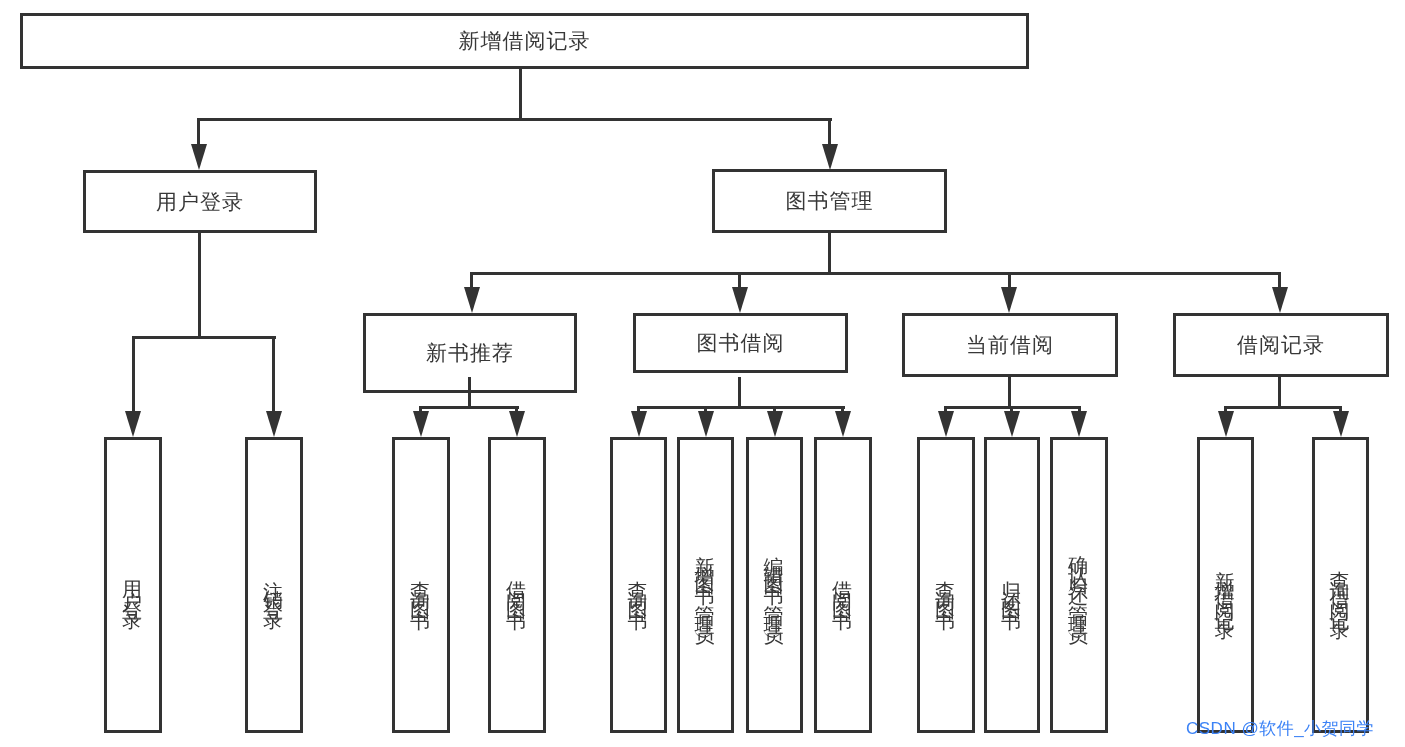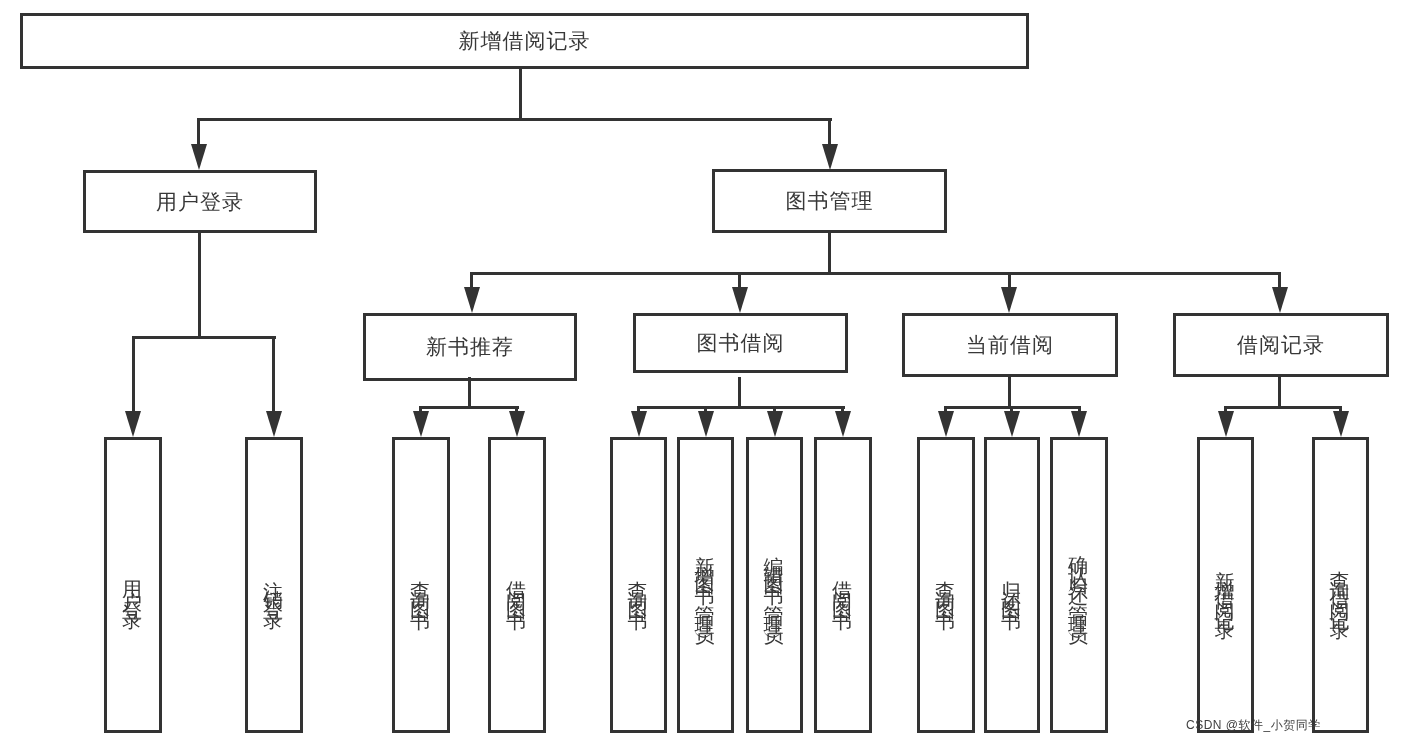--- a/index.html
+++ b/index.html
@@ -50,22 +50,22 @@
     width: 0;
     height: 0;
     border-left: 8px solid transparent;
     border-right: 8px solid transparent;
     border-top: 26px solid #333333;
   }
   .watermark {
     position: absolute;
     left: 1186px;
     top: 717px;
-    font-size: 12px;
-    color: #404040;
+    font-size: 17px;
+    color: #3b82f6;
     z-index: 10;
     white-space: nowrap;
     letter-spacing: 0.5px;
   }
 </style>
 </head>
 <body>
 
 <div class="canvas">
 
@@ -92,21 +92,21 @@
   <div class="hl" style="left:470px; top:272px; width:811px;"></div>
   <div class="vl" style="left:470px; top:272px; height:18px;"></div>
   <div class="ar" style="left:464px; top:287px;"></div>
   <div class="vl" style="left:738px; top:272px; height:18px;"></div>
   <div class="ar" style="left:732px; top:287px;"></div>
   <div class="vl" style="left:1008px; top:272px; height:18px;"></div>
   <div class="ar" style="left:1001px; top:287px;"></div>
   <div class="vl" style="left:1278px; top:272px; height:18px;"></div>
   <div class="ar" style="left:1272px; top:287px;"></div>
 
-  <div class="box" style="left:363px; top:313px; width:214px; height:68px;">新书推荐</div>
+  <div class="box" style="left:363px; top:313px; width:214px; height:80px;">新书推荐</div>
   <div class="box" style="left:633px; top:313px; width:215px; height:60px;">图书借阅</div>
   <div class="box" style="left:1173px; top:313px; width:216px; height:64px;">借阅记录</div>
   <div class="box" style="left:902px; top:313px; width:216px; height:64px;">当前借阅</div>
 
   <div class="vl" style="left:468px; top:377px; height:31px;"></div>
   <div class="hl" style="left:419px; top:406px; width:100px;"></div>
   <div class="vl" style="left:419px; top:406px; height:8px;"></div>
   <div class="ar" style="left:413px; top:411px;"></div>
   <div class="vl" style="left:515px; top:406px; height:8px;"></div>
   <div class="ar" style="left:509px; top:411px;"></div>

